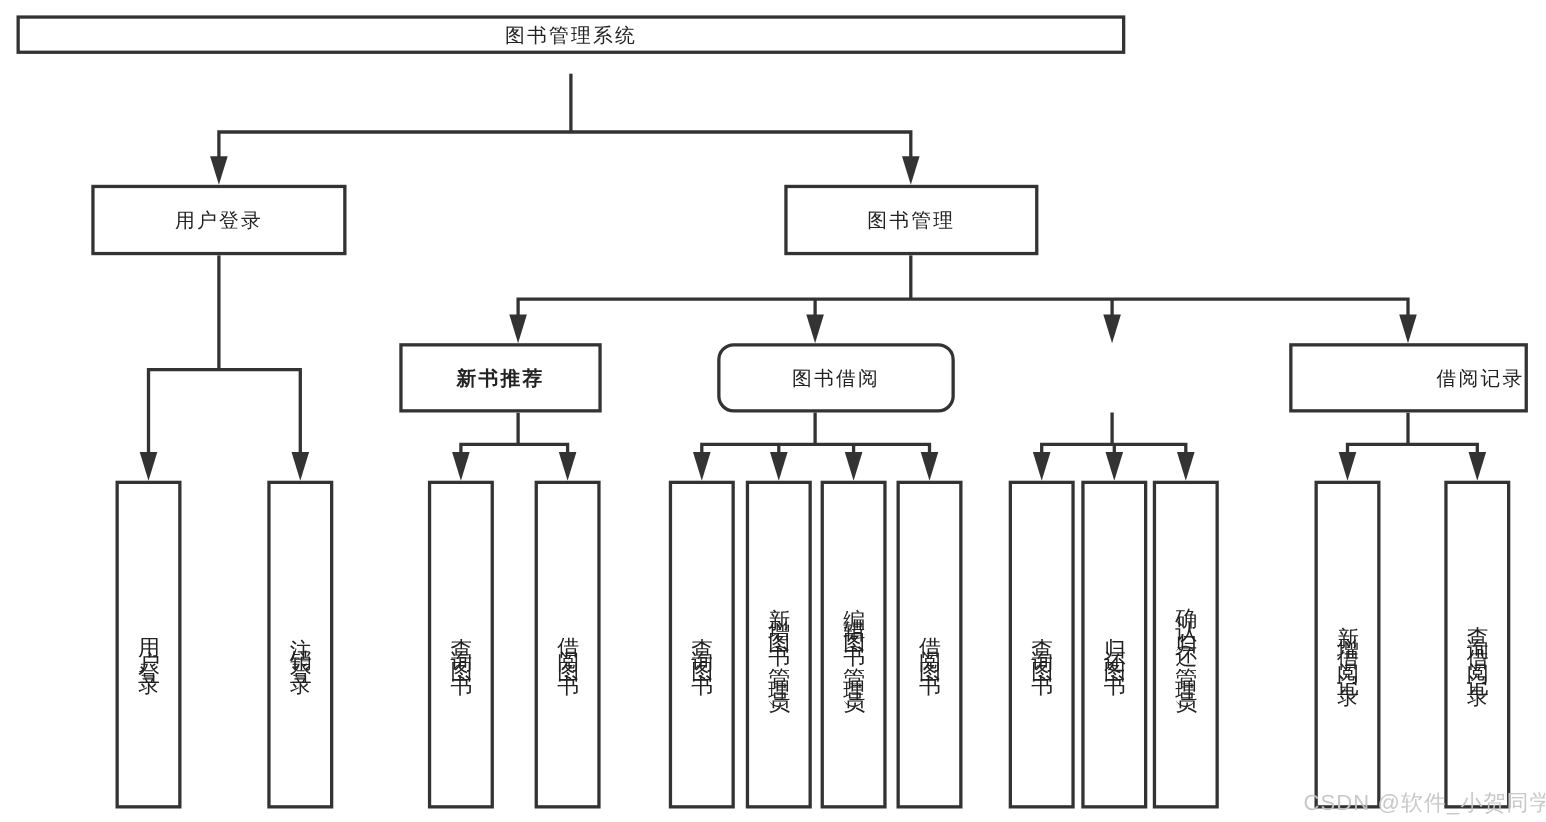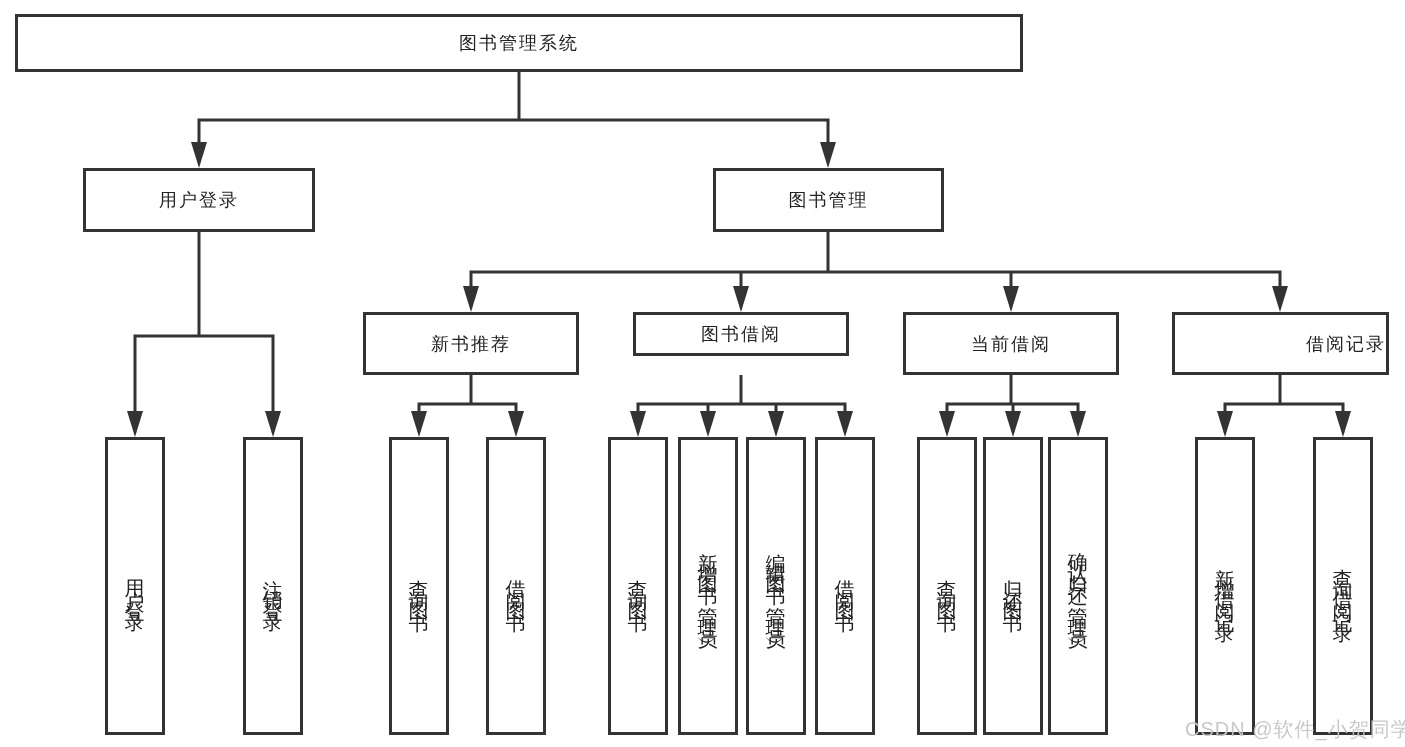--- a/index.html
+++ b/index.html
@@ -98,39 +98,36 @@
       <polygon points="1070,411 1086,411 1078,437"></polygon>
     </g>
     <g>
       <path d="M1280 375 L1280 404"></path>
       <path d="M1225 414 L1225 404 L1343 404 L1343 414"></path>
       <polygon points="1217,411 1233,411 1225,437"></polygon>
       <polygon points="1335,411 1351,411 1343,437"></polygon>
     </g>
   </svg>
 
-  <div class="box hbox" style="left:15px;top:14px;width:1008px;height:58px;">
+  <div class="box hbox" style="left:15px;top:14px;width:1008px;height:35px;">
     <span>图书管理系统</span>
   </div>
 
   <div class="box hbox" style="left:83px;top:168px;width:232px;height:64px;">
     <span>用户登录</span>
   </div>
   <div class="box hbox" style="left:713px;top:168px;width:231px;height:64px;align-items:center;">
     <span>图书管理</span>
   </div>
 
-  <div class="box hbox" style="left:363px;top:312px;width:216px;height:63px;">
+  <div class="box hbox" style="left:363px;top:312px;width:184px;height:63px;font-weight:bold;">
     <span>新书推荐</span>
   </div>
-  <div class="box hbox" style="left:633px;top:312px;width:216px;height:44px;">
+  <div class="box hbox" style="left:652px;top:312px;width:216px;height:63px;border-radius:15px;">
     <span>图书借阅</span>
-  </div>
-  <div class="box hbox" style="left:903px;top:312px;width:216px;height:63px;">
-    <span>当前借阅</span>
   </div>
   <div class="box hbox" style="left:1172px;top:312px;width:217px;height:63px;justify-content:flex-end;">
     <span>借阅记录</span>
   </div>
 
   <div class="box vbox" style="left:105px;">
     <span class="vtext">用户登录</span>
   </div>
   <div class="box vbox" style="left:243px;">
     <span class="vtext">注销登录</span>

